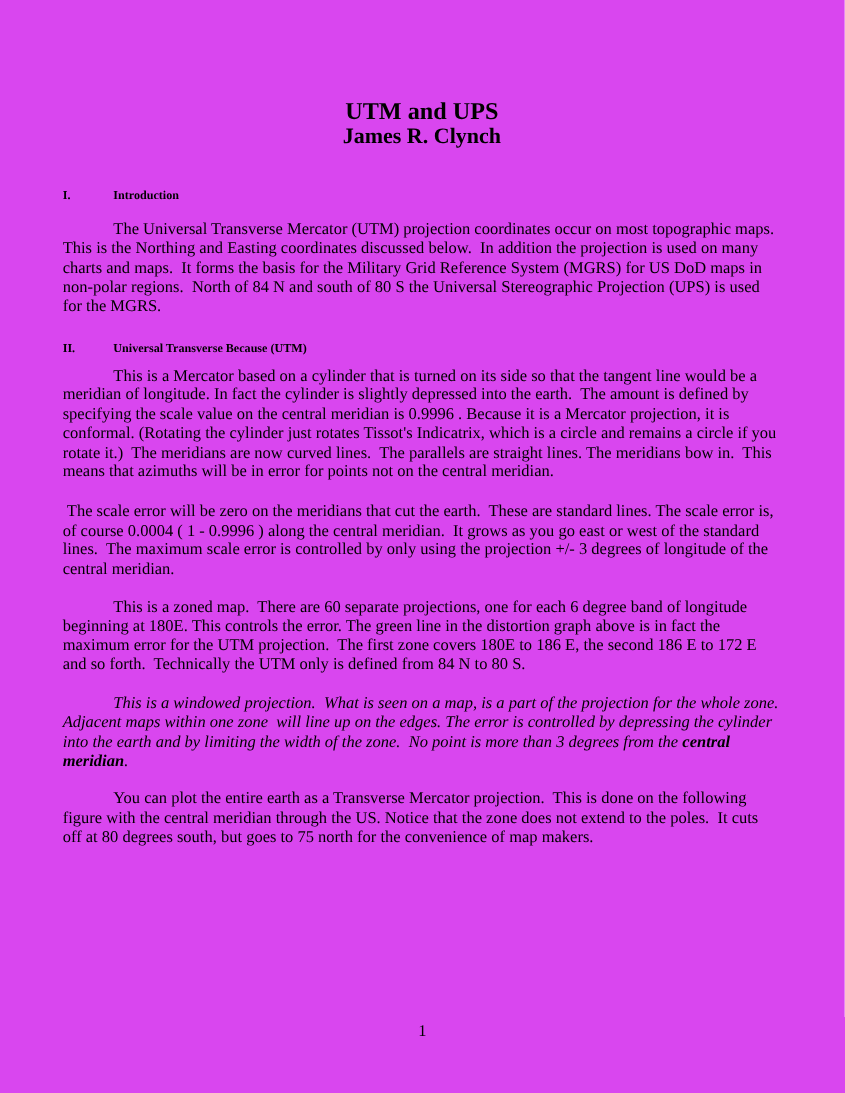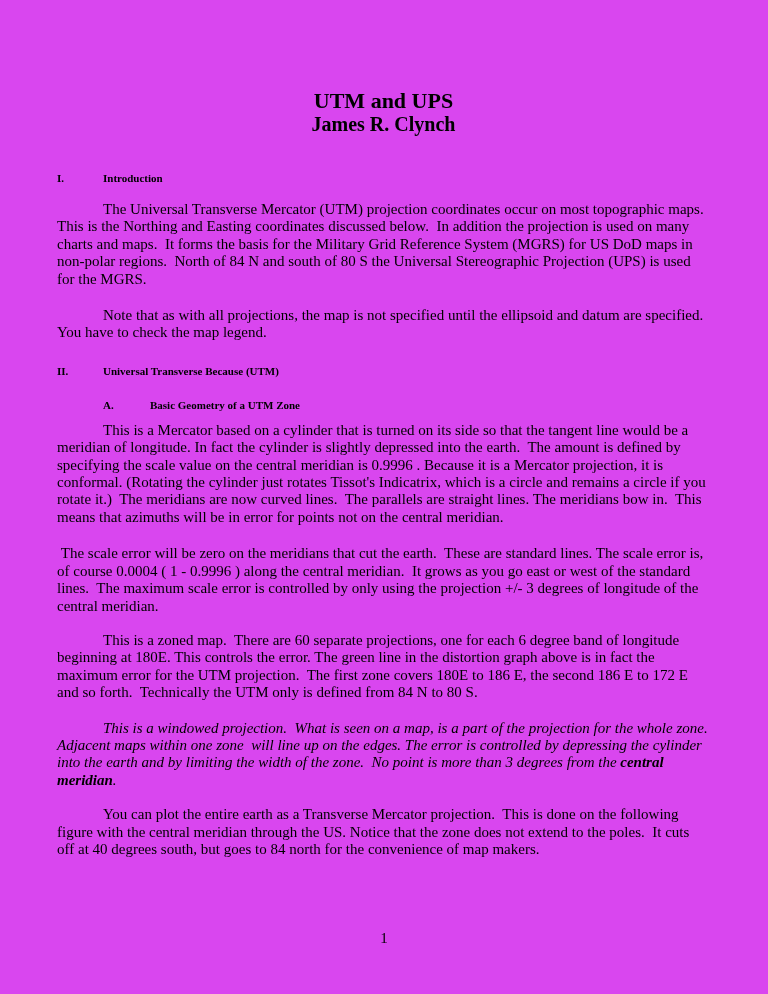--- a/index.html
+++ b/index.html
@@ -87,32 +87,30 @@
 
     <div class="title-block">
       <div class="doc-title">UTM and UPS</div>
       <div class="doc-author">James R. Clynch</div>
     </div>
 
     <div id="h-intro" class="heading h1"><span class="h-num">I.</span><span class="h-label">Introduction</span></div>
 
     <p id="para1" class="para indent">The Universal Transverse Mercator (UTM) projection coordinates occur on most topographic maps. This is the Northing and Easting coordinates discussed below.  In addition the projection is used on many charts and maps.  It forms the basis for the Military Grid Reference System (MGRS) for US DoD maps in non-polar regions.  North of 84 N and south of 80 S the Universal Stereographic Projection (UPS) is used for the MGRS.</p>
 
-    <p id="para2" class="para indent">Note that as with all projections, the map is not specified until the ellipsoid and datum are specified.  You have to check the map legend.</p>
 
     <div id="h-utm" class="heading h1"><span class="h-num">II.</span><span class="h-label">Universal Transverse Because (UTM)</span></div>
 
-    <div id="h-basic" class="heading h2"><span class="h-num">A.</span><span class="h-label">Basic Geometry of a UTM Zone</span></div>
 
     <p id="para3" class="para indent">This is a Mercator based on a cylinder that is turned on its side so that the tangent line would be a meridian of longitude. In fact the cylinder is slightly depressed into the earth.  The amount is defined by specifying the scale value on the central meridian is 0.9996 . Because it is a Mercator projection, it is conformal. (Rotating the cylinder just rotates Tissot's Indicatrix, which is a circle and remains a circle if you rotate it.)  The meridians are now curved lines.  The parallels are straight lines. The meridians bow in.  This means that azimuths will be in error for points not on the central meridian.</p>
 
     <p id="para4" class="para no-indent"> The scale error will be zero on the meridians that cut the earth.  These are standard lines. The scale error is, of course 0.0004 ( 1 - 0.9996 ) along the central meridian.  It grows as you go east or west of the standard lines.  The maximum scale error is controlled by only using the projection +/- 3 degrees of longitude of the central meridian.</p>
 
     <p id="para5" class="para indent">This is a zoned map.  There are 60 separate projections, one for each 6 degree band of longitude beginning at 180E. This controls the error. The green line in the distortion graph above is in fact the maximum error for the UTM projection.  The first zone covers 180E to 186 E, the second 186 E to 172 E and so forth.  Technically the UTM only is defined from 84 N to 80 S.</p>
 
     <p id="para6" class="para indent"><span>This is a windowed projection.  What is seen on a map, is a part of the projection for the whole zone.  Adjacent maps within one zone  will line up on the edges. The error is controlled by depressing the cylinder into the earth and by limiting the width of the zone.  No point is more than 3 degrees from the </span><span class="b">central meridian</span><span>.</span></p>
 
-    <p id="para7" class="para indent">You can plot the entire earth as a Transverse Mercator projection.  This is done on the following figure with the central meridian through the US. Notice that the zone does not extend to the poles.  It cuts off at 40 degrees south, but goes to 84 north for the convenience of map makers.</p>
+    <p id="para7" class="para indent">You can plot the entire earth as a Transverse Mercator projection.  This is done on the following figure with the central meridian through the US. Notice that the zone does not extend to the poles.  It cuts off at 80 degrees south, but goes to 75 north for the convenience of map makers.</p>
 
   </div>
 
   <div class="page-number">1</div>
 </div>
 
 </body></html>

